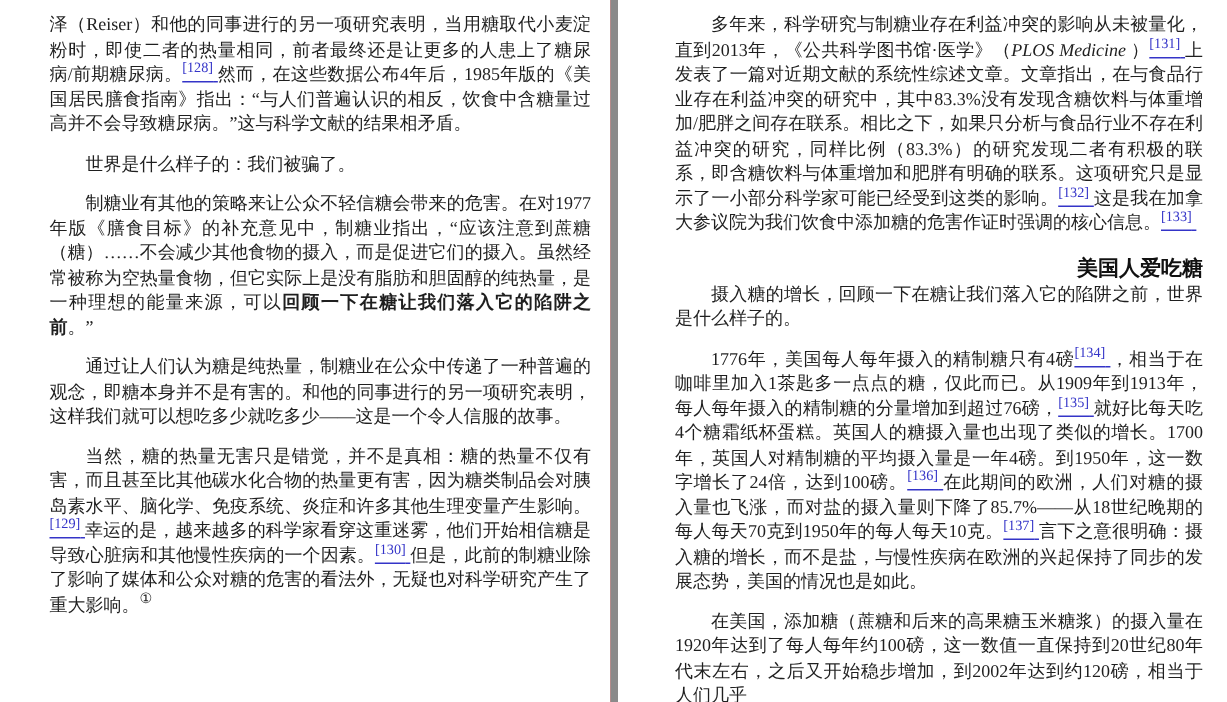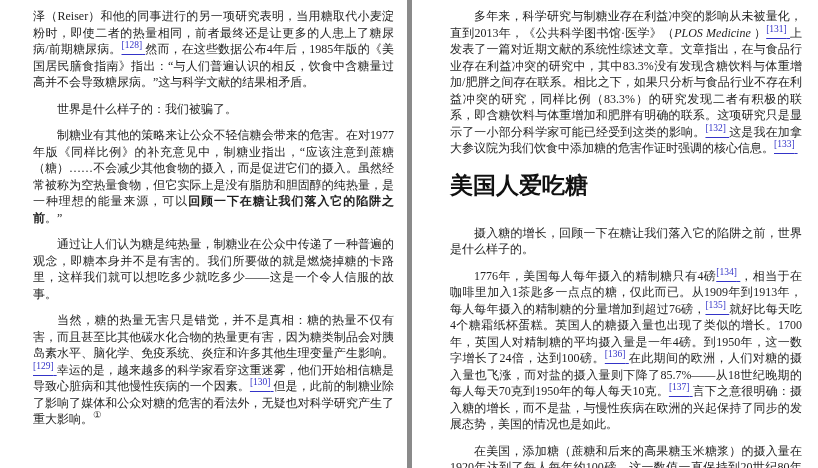--- a/index.html
+++ b/index.html
@@ -8,38 +8,39 @@
     background:#b91c1c;color:#1f1f1f;
     font-family:"Liberation Serif", serif;
   }
   .page{position:absolute;top:0;height:468px;box-sizing:border-box;overflow:hidden;background:#ffffff;}
   .page-left{left:0;width:407px;padding:8px 13px 0 33px;}
   .page-right{left:412px;width:406px;padding:8px 16px 0 38px;}
   .divider{position:absolute;left:407px;top:0;width:5px;height:468px;background:#8a8a8a;}
   p{margin:0 0 10px 0;font-size:12px;line-height:16.5px;text-align:justify;letter-spacing:0;}
   p.indent{text-indent:2em;}
   h2{
-    font-size:23px;font-weight:bold;margin:13px 0 24px 0;color:#111;
+    font-size:14px;font-weight:bold;margin:13px 0 0 0;color:#111;
     font-family:"Liberation Sans", sans-serif;
+    text-align:right;
   }
   a.fn{color:#3434c8;text-decoration:underline;cursor:pointer;white-space:nowrap;}
   a.fn sup{font-size:9.5px;line-height:0;vertical-align:super;}
   sup.sup{font-size:9.5px;line-height:0;}
   .bold{font-weight:bold;}
   .italic{font-style:italic;font-family:"Liberation Serif", serif;}
 </style>
 </head>
 <body>
 
 <div class="screen" style="color: rgb(31, 31, 31);">
   <div class="page page-left">
       <p><span>泽（Reiser）和他的同事进行的另一项研究表明，当用糖取代小麦淀粉时，即使二者的热量相同，前者最终还是让更多的人患上了糖尿病/前期糖尿病。</span><a class="fn" href="#" style="color: rgb(52, 52, 200);"><sup>[128]</sup>&nbsp;</a><span>然而，在这些数据公布4年后，1985年版的《美国居民膳食指南》指出：“与人们普遍认识的相反，饮食中含糖量过高并不会导致糖尿病。”这与科学文献的结果相矛盾。</span></p>
       <p class="indent"><span>世界是什么样子的：我们被骗了。</span></p>
-      <p class="indent"><span>制糖业有其他的策略来让公众不轻信糖会带来的危害。在对1977年版《同样比例》的补充意见中，制糖业指出，“应该注意到蔗糖（糖）……不会减少其他食物的摄入，而是促进它们的摄入。虽然经常被称为空热量食物，但它实际上是没有脂肪和胆固醇的纯热量，是一种理想的能量来源，可以</span><span class="bold">回顾一下在糖让我们落入它的陷阱之前</span><span>。”</span></p>
-      <p class="indent"><span>通过让人们认为糖是纯热量，制糖业在公众中传递了一种普遍的观念，即糖本身并不是有害的。我们所要做的就是燃烧掉糖的卡路里，这样我们就可以想吃多少就吃多少——这是一个令人信服的故事。</span></p>
+      <p class="indent"><span>制糖业有其他的策略来让公众不轻信糖会带来的危害。在对1977年版《膳食目标》的补充意见中，制糖业指出，“应该注意到蔗糖（糖）……不会减少其他食物的摄入，而是促进它们的摄入。虽然经常被称为空热量食物，但它实际上是没有脂肪和胆固醇的纯热量，是一种理想的能量来源，可以</span><span class="bold">回顾一下在糖让我们落入它的陷阱之前</span><span>。”</span></p>
+      <p class="indent"><span>通过让人们认为糖是纯热量，制糖业在公众中传递了一种普遍的观念，即糖本身并不是有害的。和他的同事进行的另一项研究表明，这样我们就可以想吃多少就吃多少——这是一个令人信服的故事。</span></p>
       <p class="indent"><span>当然，糖的热量无害只是错觉，并不是真相：糖的热量不仅有害，而且甚至比其他碳水化合物的热量更有害，因为糖类制品会对胰岛素水平、脑化学、免疫系统、炎症和许多其他生理变量产生影响。</span><a class="fn" href="#" style="color: rgb(52, 52, 200);"><sup>[129]</sup>&nbsp;</a><span>幸运的是，越来越多的科学家看穿这重迷雾，他们开始相信糖是导致心脏病和其他慢性疾病的一个因素。</span><a class="fn" href="#" style="color: rgb(52, 52, 200);"><sup>[130]</sup>&nbsp;</a><span>但是，此前的制糖业除了影响了媒体和公众对糖的危害的看法外，无疑也对科学研究产生了重大影响。</span><sup class="sup">①</sup></p>
     </div>
   <div class="divider" style="background: rgb(138, 138, 138);"></div>
   <div class="page page-right">
       <p class="indent"><span>多年来，科学研究与制糖业存在利益冲突的影响从未被量化，直到2013年，《公共科学图书馆·医学》（</span><span class="italic">PLOS Medicine</span><span> ）</span><a class="fn" href="#" style="color: rgb(52, 52, 200);"><sup>[131]</sup>&nbsp;</a><span>上发表了一篇对近期文献的系统性综述文章。文章指出，在与食品行业存在利益冲突的研究中，其中83.3%没有发现含糖饮料与体重增加/肥胖之间存在联系。相比之下，如果只分析与食品行业不存在利益冲突的研究，同样比例（83.3%）的研究发现二者有积极的联系，即含糖饮料与体重增加和肥胖有明确的联系。这项研究只是显示了一小部分科学家可能已经受到这类的影响。</span><a class="fn" href="#" style="color: rgb(52, 52, 200);"><sup>[132]</sup>&nbsp;</a><span>这是我在加拿大参议院为我们饮食中添加糖的危害作证时强调的核心信息。</span><a class="fn" href="#" style="color: rgb(52, 52, 200);"><sup>[133]</sup>&nbsp;</a></p>
       <h2>美国人爱吃糖</h2>
       <p class="indent"><span>摄入糖的增长，回顾一下在糖让我们落入它的陷阱之前，世界是什么样子的。</span></p>
       <p class="indent"><span>1776年，美国每人每年摄入的精制糖只有4磅</span><a class="fn" href="#" style="color: rgb(52, 52, 200);"><sup>[134]</sup>&nbsp;</a><span>，相当于在咖啡里加入1茶匙多一点点的糖，仅此而已。从1909年到1913年，每人每年摄入的精制糖的分量增加到超过76磅，</span><a class="fn" href="#" style="color: rgb(52, 52, 200);"><sup>[135]</sup>&nbsp;</a><span>就好比每天吃4个糖霜纸杯蛋糕。英国人的糖摄入量也出现了类似的增长。1700年，英国人对精制糖的平均摄入量是一年4磅。到1950年，这一数字增长了24倍，达到100磅。</span><a class="fn" href="#" style="color: rgb(52, 52, 200);"><sup>[136]</sup>&nbsp;</a><span>在此期间的欧洲，人们对糖的摄入量也飞涨，而对盐的摄入量则下降了85.7%——从18世纪晚期的每人每天70克到1950年的每人每天10克。</span><a class="fn" href="#" style="color: rgb(52, 52, 200);"><sup>[137]</sup>&nbsp;</a><span>言下之意很明确：摄入糖的增长，而不是盐，与慢性疾病在欧洲的兴起保持了同步的发展态势，美国的情况也是如此。</span></p>
       <p class="indent"><span>在美国，添加糖（蔗糖和后来的高果糖玉米糖浆）的摄入量在1920年达到了每人每年约100磅，这一数值一直保持到20世纪80年代末左右，之后又开始稳步增加，到2002年达到约120磅，相当于人们几乎</span></p>
     </div>

